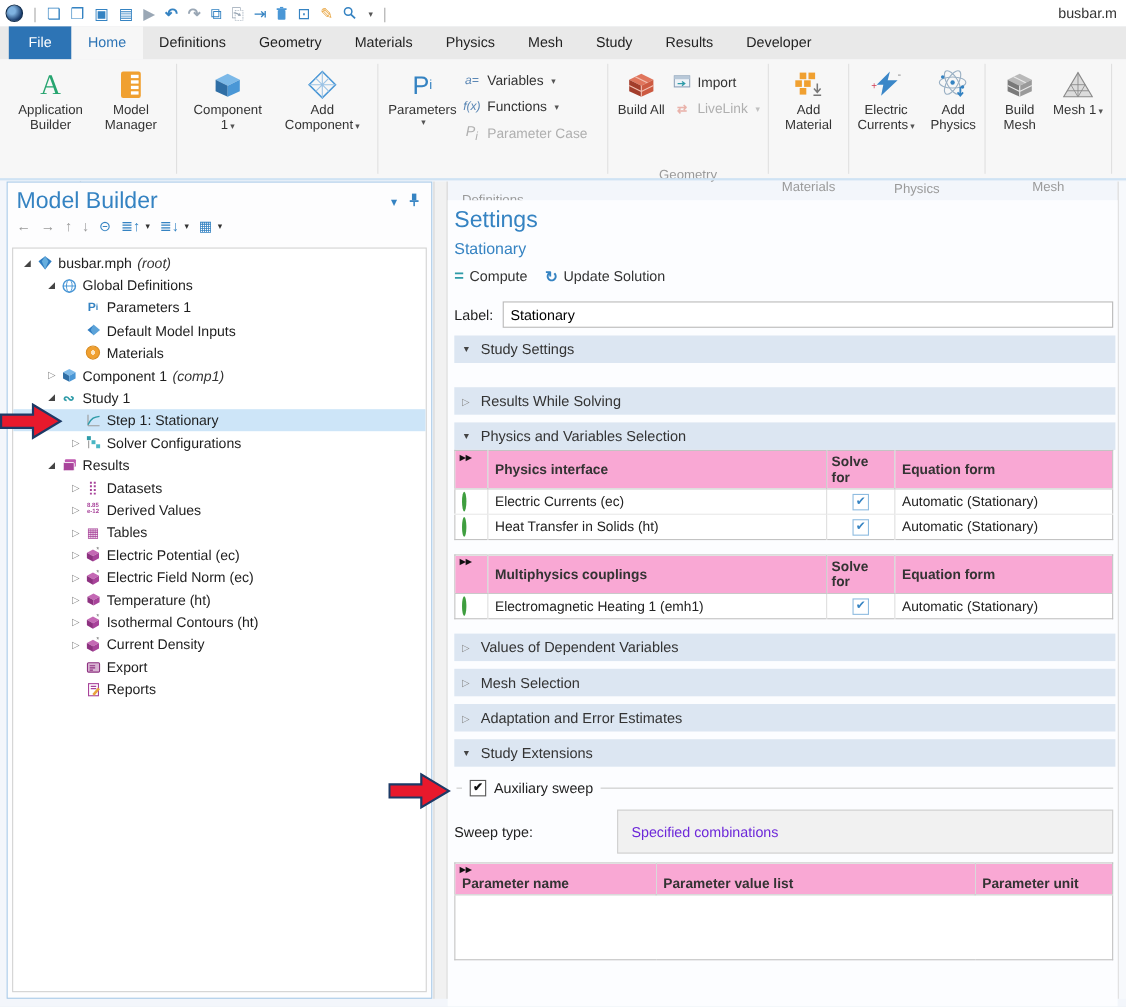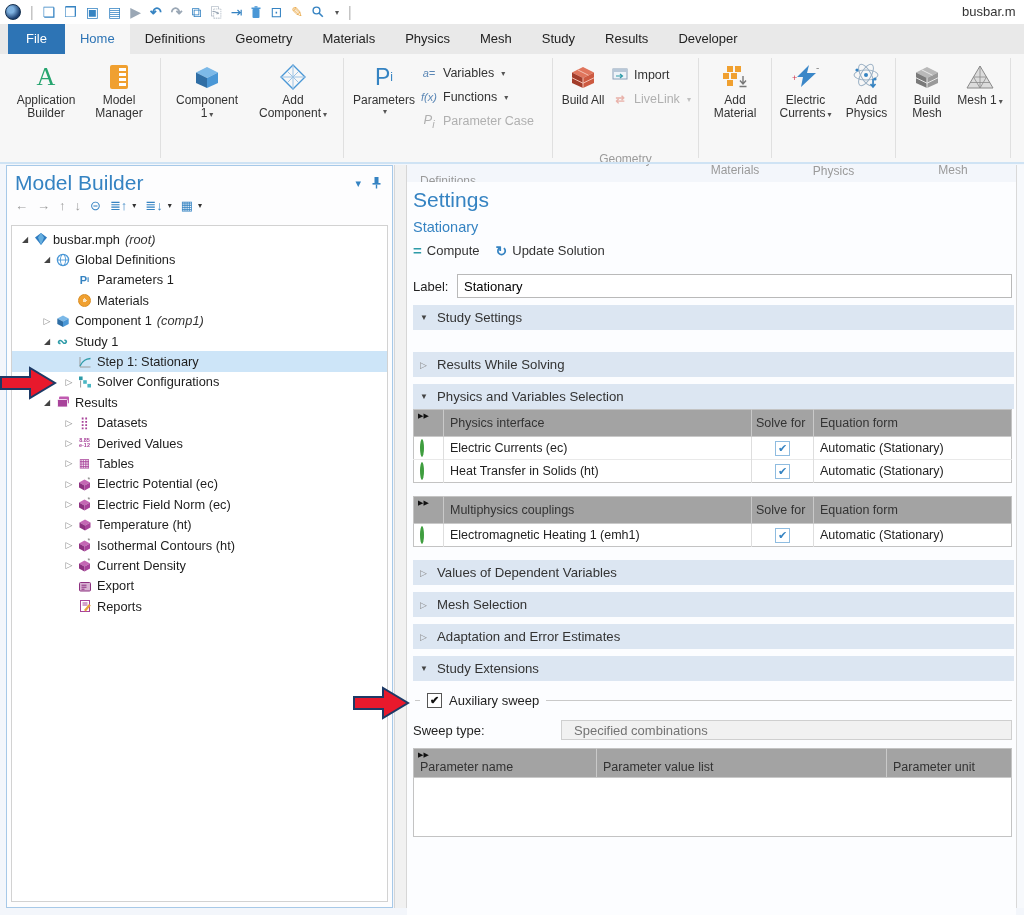--- a/index.html
+++ b/index.html
@@ -76,34 +76,34 @@
   .sec{height:25px;background:#dce6f2;display:flex;align-items:center;padding-left:7px;margin-top:7px;font-size:13.2px;color:#333;}
   .sec:first-of-type{margin-top:14px;}
   .sec-arr{width:17px;font-size:8px;color:#444;}
   .sec-arr.col{color:#8a8a8a;font-size:9px;}
   .gapblock{height:20px;}
   .chk-row{display:flex;align-items:center;gap:7px;margin:9px 0 7px 2px;font-size:13px;}
   .cbx{width:13px;height:13px;border:1px solid #8a8a8a;background:#fff;flex:none;}
   .cbx-blue{width:13px;height:13px;border:1px solid #8fbce0;background:#fff;color:#3583c2;font-size:11px;line-height:13px;text-align:center;display:inline-block;}
   .cbx-dark{width:13px;height:13px;border:1px solid #555;background:#fff;color:#111;font-size:11px;line-height:13px;text-align:center;flex:none;font-weight:bold;}
   table.ctable{width:calc(100% - 2px);border-collapse:collapse;background:#fff;border:1px solid #c3c3c3;font-size:12.5px;table-layout:fixed;}
-  table.ctable th{background:#a3a3a3;border-right:1px solid #c9c9c9;border-bottom:1px solid #c9c9c9;font-weight:normal;text-align:left;padding:3px 6px;height:20px;color:#333;position:relative;}
+  table.ctable th{background:#f9a8d4;border-right:1px solid #c9c9c9;border-bottom:1px solid #c9c9c9;font-weight:bold;text-align:left;padding:3px 6px;height:20px;color:#333;position:relative;}
   table.ctable td{border-right:1px solid #dedede;border-top:1px solid #e9e9e9;padding:1px 6px;height:20px;color:#222;}
   table.ctable th:last-child, table.ctable td:last-child{border-right:none;}
   .hh{font-size:7px;letter-spacing:0px;color:#111;position:absolute;top:2px;left:4px;}
   .tgt{width:12px;height:12px;border:2px solid #3f9e3f;border-radius:50%;position:relative;margin:0 auto;}
   .tgt::after{content:"";position:absolute;inset:3px;background:#2f8f2f;border-radius:50%;}
   .center{text-align:center;}
   
   .aux-row{position:relative;display:flex;align-items:center;gap:7px;margin:12px 0 0 2px;font-size:13px;}
   .aux-row .pre-line{width:5px;border-top:1px solid #c9c9c9;}
   .aux-row .post-line{flex:1;border-top:1px solid #c9c9c9;margin-right:2px;}
   .sweep-row{display:flex;align-items:center;margin-top:12px;}
   .sweep-row .flabel{width:148px;}
-  .dropdown{flex:1;height:20px;background:#f1f1f1;border:1px solid #cfcfcf;display:flex;align-items:center;padding-left:12px;font-size:13px;color:#737373;margin-right:2px;box-sizing:border-box;}
+  .dropdown{flex:1;height:40px;background:#f1f1f1;border:1px solid #cfcfcf;display:flex;align-items:center;padding-left:12px;font-size:13px;color:#6d28d9;margin-right:2px;box-sizing:border-box;}
   .ptable th{height:26px;vertical-align:bottom;}
   .red-arrow{position:absolute;z-index:6;}
 </style>
 </head>
 <body>
 
 <div class="app">
 
   <div class="qat">
     <span class="logo"></span>
@@ -391,20 +391,30 @@
         <span class="tl">Global Definitions</span>
       </div>
       <div class="trow" style="padding-left:50px">
         <span class="tw"></span>
         <span class="ti pi-g">P<sub>i</sub></span>
         <span class="tl">Parameters 1</span>
       </div>
       <div class="trow" style="padding-left:50px">
         <span class="tw"></span>
         <span class="ti">
+            <svg width="14" height="14">
+              <polygon points="1.5,7 7,2.5 7,11.5" fill="#2f7cc0"></polygon>
+              <polygon points="7,2 13,7 7,12 4.5,7" fill="#5ca3d9"></polygon>
+            </svg>
+          </span>
+        <span class="tl">Default Model Inputs</span>
+      </div>
+      <div class="trow" style="padding-left:50px">
+        <span class="tw"></span>
+        <span class="ti">
             <span class="mat-g"></span>
           </span>
         <span class="tl">Materials</span>
       </div>
       <div class="trow" style="padding-left:28px">
         <span class="tw col">▷</span>
         <span class="ti">
             <svg width="14" height="14">
               <polygon points="7,1.5 12.7,4.5 7,7.5 1.3,4.5" fill="#7cb9e8"></polygon>
               <polygon points="1.3,4.5 7,7.5 7,13 1.3,10" fill="#2f6ea5"></polygon>

